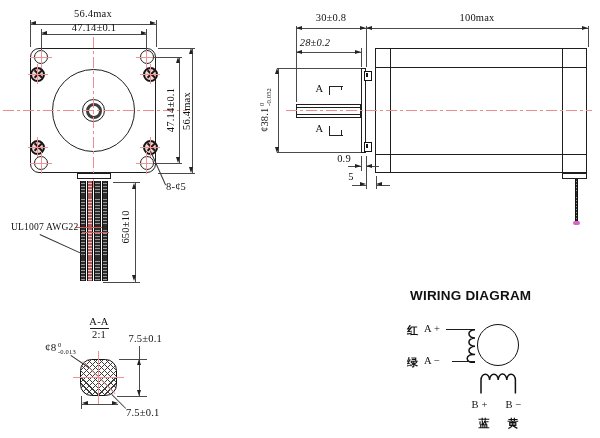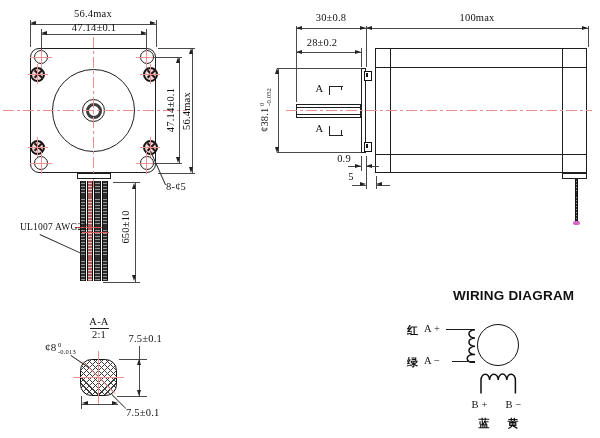--- a/index.html
+++ b/index.html
@@ -24,21 +24,21 @@
   .wire{position:absolute;width:6.3px;height:100px;border-left:1px solid #111;border-right:1px solid #111;box-sizing:border-box;
         background:repeating-linear-gradient(180deg,#2b2b2b 0 2.2px,#9a9a9a 2.2px 3.1px);}
   .wire.pink{background:repeating-linear-gradient(180deg,#a85c5c 0 2.2px,#e8c3c3 2.2px 3.1px);}
   .screw{position:absolute;width:15px;height:15px;border:2.2px solid #141414;border-radius:50%;box-sizing:border-box;background:#e7d9d9;}
   .xbar{position:absolute;left:1.4px;top:4.5px;width:10.5px;height:2px;background:#2e1414;}
   .hatch{position:absolute;left:80px;top:359px;width:37px;height:37px;border:1.8px solid #141414;border-radius:11.5px;box-sizing:border-box;
          background:repeating-linear-gradient(45deg,rgba(0,0,0,0) 0 3.4px,#3d3d3d 3.4px 4.3px),
                     repeating-linear-gradient(-45deg,rgba(0,0,0,0) 0 3.4px,#3d3d3d 3.4px 4.3px);}
   .tol{display:inline-flex;flex-direction:column;font-size:6.5px;line-height:1.05;margin-left:1.5px;vertical-align:middle;}
   .cjk{font-family:"Liberation Sans",sans-serif;font-size:11px;font-weight:bold;}
-  .wt{position:absolute;font-family:"Liberation Sans",sans-serif;font-weight:bold;font-size:13.5px;letter-spacing:.2px;margin-left:43px;}
+  .wt{position:absolute;font-family:"Liberation Sans",sans-serif;font-weight:bold;font-size:13.5px;letter-spacing:.2px;}
   .lbl{font-size:10.5px;}
 </style>
 </head>
 <body>
 
 <div class="canvas">
 
   <div>
     <div class="box" style="left:30px;top:48px;width:126px;height:125px;border-radius:9px;"></div>
     <div class="circ" style="left:52px;top:69px;width:83px;height:83px;"></div>
@@ -126,21 +126,21 @@
     <div style="position:absolute;left:75px;top:226.6px;width:27px;height:1.5px;background:#e05555;"></div>
     <div style="position:absolute;left:82px;top:231.6px;width:27px;height:1.5px;background:#e05555;"></div>
 
     <div class="dl" style="left:113px;top:181.5px;width:27px;height:1px;"></div>
     <div class="dl" style="left:103px;top:281.5px;width:37px;height:1px;"></div>
     <div class="dl" style="left:134.5px;top:183px;width:1px;height:99px;"></div>
     <div class="ar u" style="left:132.4px;top:183px;"></div>
     <div class="ar d" style="left:132.4px;top:275px;"></div>
     <div class="dim rot" style="left:126px;top:227px;">650±10</div>
 
-    <div class="dim" style="left:20px;top:222.5px;font-size:9.5px;">UL1007 AWG22</div>
+    <div class="dim" style="left:11px;top:222.5px;font-size:9.5px;">UL1007 AWG22</div>
     <div class="lead" style="left:40px;top:233.5px;width:48px;transform:rotate(24.5deg);"></div>
   </div>
 
   <div>
     <div class="box" style="left:296px;top:104px;width:65px;height:14px;border-width:1.5px;"></div>
     <div class="ln" style="left:297px;top:107.2px;width:63px;height:1px;"></div>
     <div class="ln" style="left:297px;top:114.2px;width:63px;height:1px;"></div>
     <div class="box" style="left:361px;top:68px;width:5px;height:85px;border-width:1.4px;"></div>
     <div class="box" style="left:364px;top:70.5px;width:8px;height:10px;border-width:1.8px;border-color:#141414;">
         <div style="position:absolute;left:0.8px;top:1.8px;width:2.6px;height:3.6px;background:#151515;"></div>
@@ -169,21 +169,21 @@
     <div class="dim ctr" style="left:331px;top:13px;">30±0.8</div>
 
     <div class="dl" style="left:366px;top:28px;width:222px;height:1px;"></div>
     <div class="ar l" style="left:366px;top:25.9px;"></div>
     <div class="ar r" style="left:582px;top:25.9px;"></div>
     <div class="dim ctr" style="left:477px;top:13px;">100max</div>
 
     <div class="dl" style="left:296px;top:52px;width:65px;height:1px;"></div>
     <div class="ar l" style="left:296px;top:49.9px;"></div>
     <div class="ar r" style="left:355px;top:49.9px;"></div>
-    <div class="dim ctr" style="left:322px;top:37.5px;">28±0.2</div>
+    <div class="dim ctr" style="left:315px;top:37.5px;font-style:italic;">28±0.2</div>
 
     <div class="dl" style="left:277px;top:67.5px;width:84px;height:1px;"></div>
     <div class="dl" style="left:277px;top:152px;width:84px;height:1px;"></div>
     <div class="dl" style="left:277.5px;top:68px;width:1px;height:85px;"></div>
     <div class="ar u" style="left:275.4px;top:68px;"></div>
     <div class="ar d" style="left:275.4px;top:147px;"></div>
     <div class="dim rot" style="left:266px;top:110px;"><span>¢38.1</span><span class="tol">
           <span>0</span>
           <span>-0.052</span>
         </span></div>

